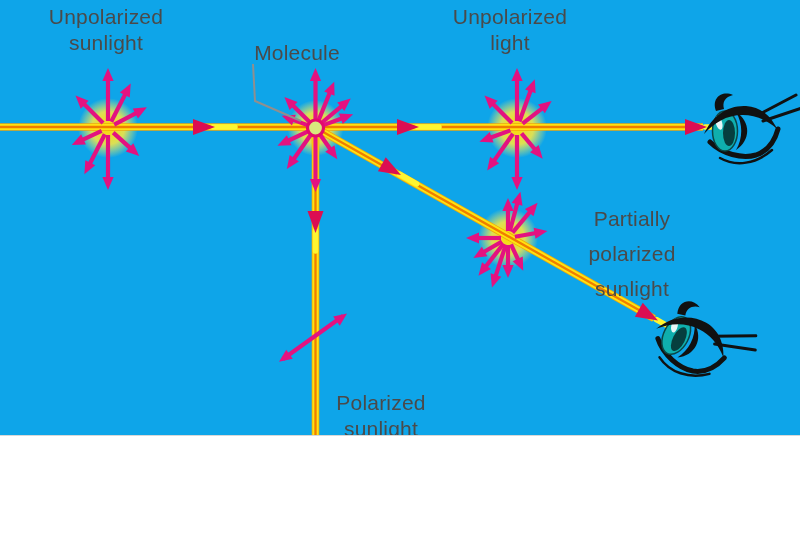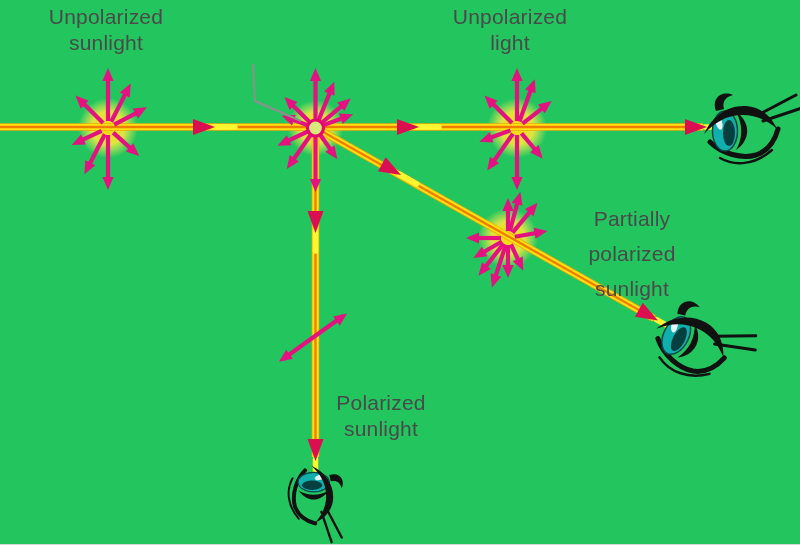--- a/index.html
+++ b/index.html
@@ -1,19 +1,19 @@
 <!DOCTYPE html>
 <html><head>
 <meta charset="utf-8">
 <style>
   html,body{margin:0;padding:0;background:#fff;}
   .canvas{
     position:relative;
-    width:800px;height:545px;
-    background:#22c55e;
+    width:800px;height:436px;
+    background:#0ea5e9;
     overflow:hidden;
     font-family:"Liberation Sans", sans-serif;
     border-bottom:1px solid #d8d8d8;
     box-sizing:border-box;
   }
   svg.diagram{position:absolute;left:0;top:0;}
   .label{
     position:absolute;
     width:200px;
     text-align:center;
@@ -174,20 +174,21 @@
       <circle cx="315.5" cy="128" r="8" fill="#D8E87D" stroke="#E30A6B" stroke-width="3.2"></circle>
       <polyline points="253,64 255,101 301,121" fill="none" stroke="#8F8F8F" stroke-width="2"></polyline>
       <use href="#eyeProto" transform="translate(712,128)"></use>
       <use href="#eyeProto" transform="translate(666,327) rotate(27)"></use>
       <use href="#eyeProto" transform="translate(316,472) rotate(90) scale(0.78)"></use>
     </svg>
 
   <div class="label" style="left:6px;top:4px;">Unpolarized
 sunlight</div>
 
+  <div class="label" style="left:197px;top:40px;">Molecule</div>
 
   <div class="label" style="left:410px;top:4px;">Unpolarized
 light</div>
 
   <div class="label" style="left:532px;top:201px;line-height:35px;">Partially
 polarized
 sunlight</div>
 
   <div class="label" style="left:281px;top:390px;">Polarized
 sunlight</div>

